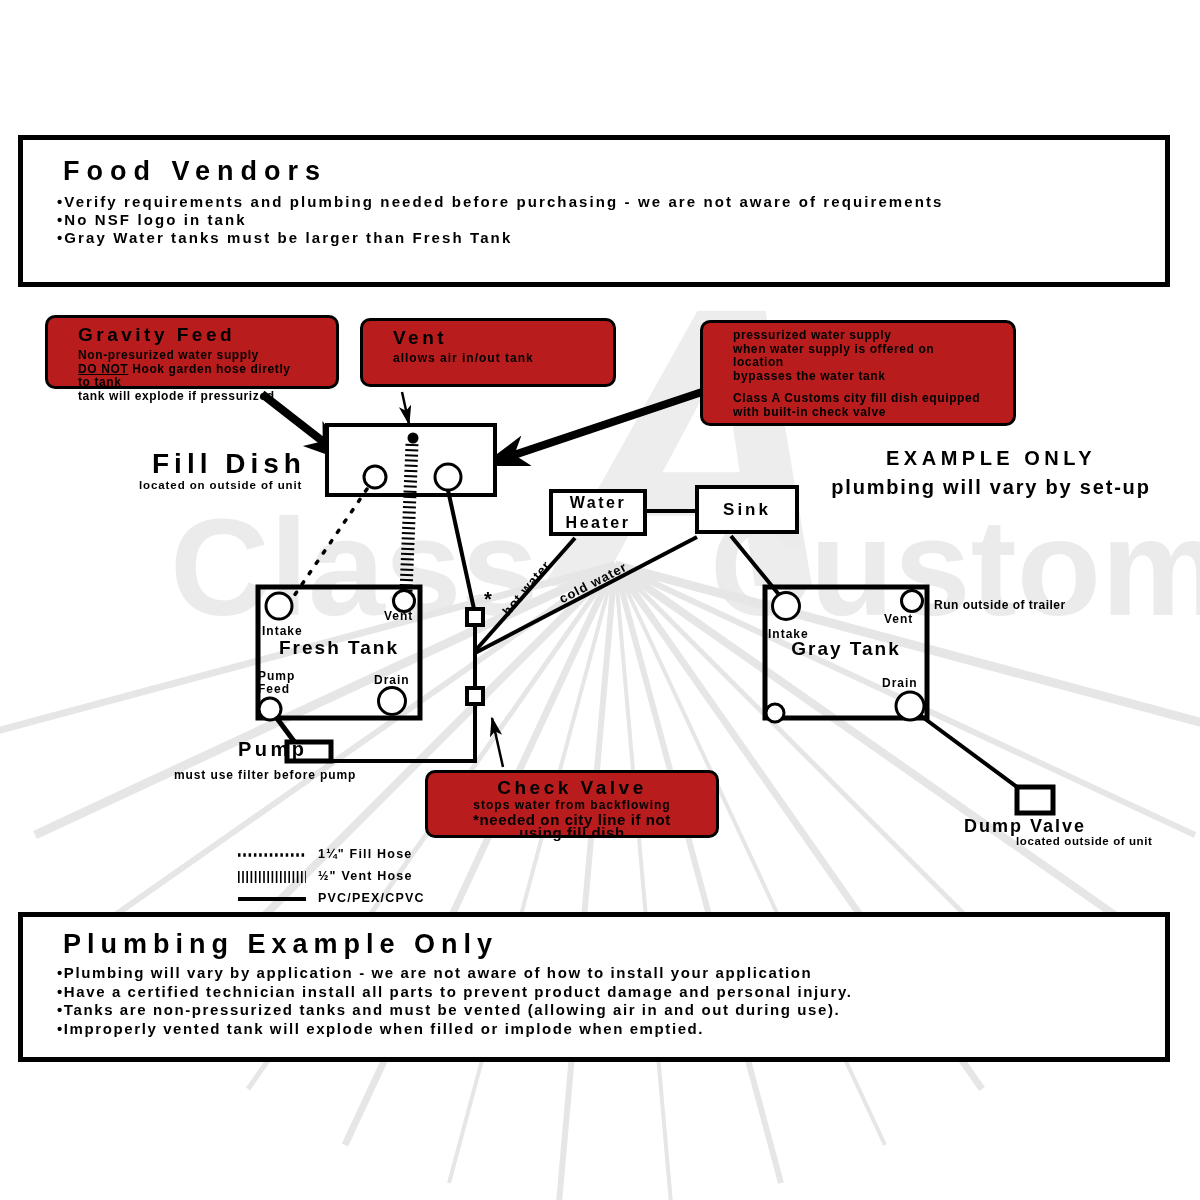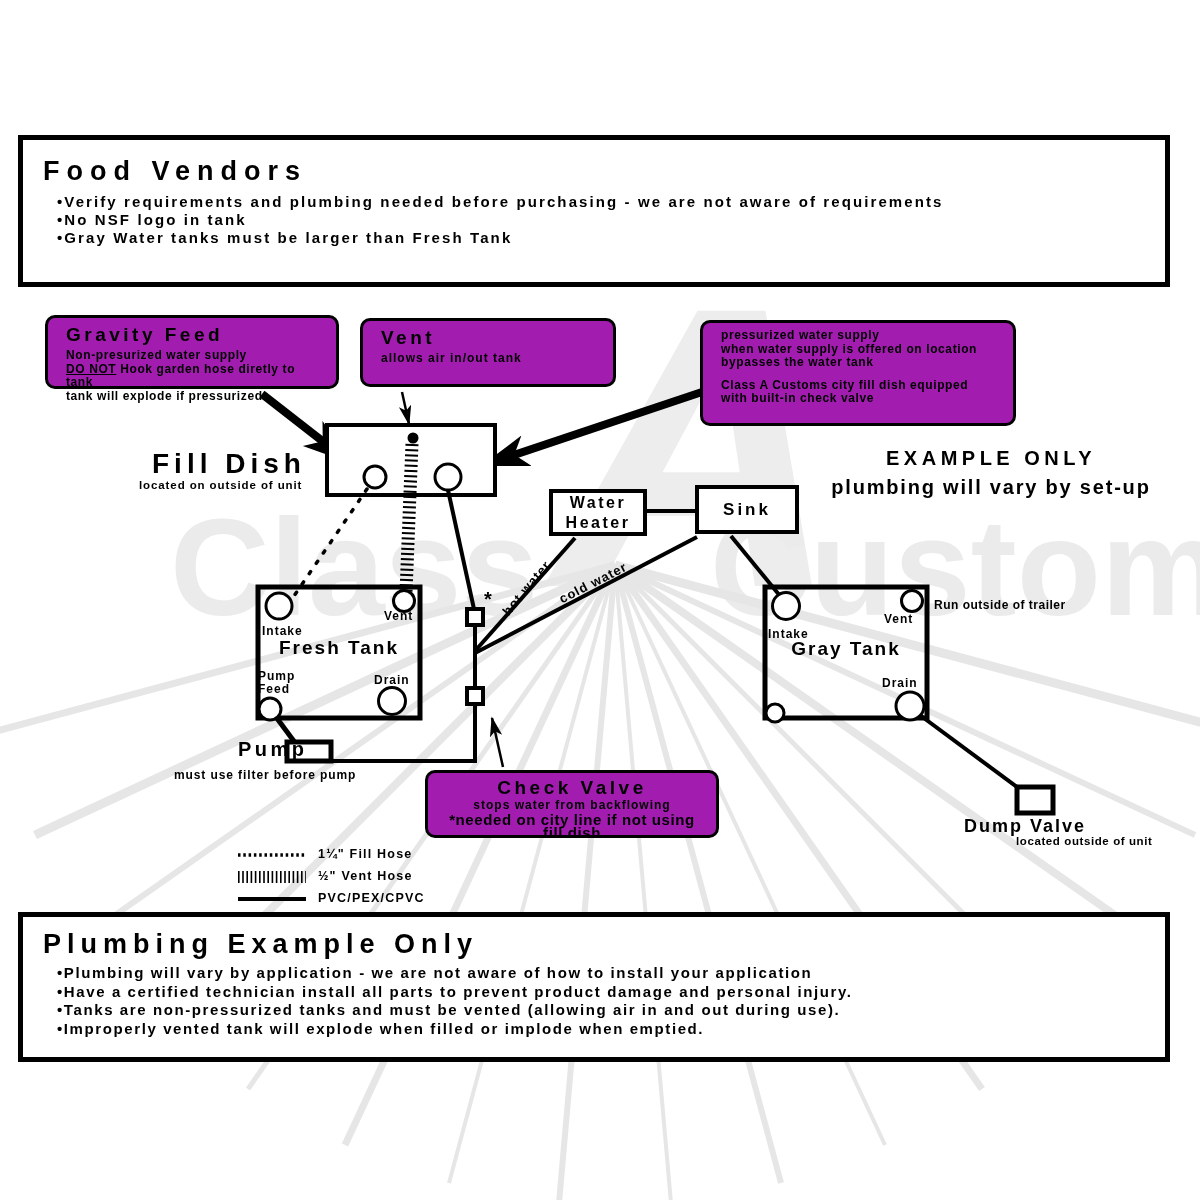--- a/index.html
+++ b/index.html
@@ -8,28 +8,28 @@
   svg.layer{position:absolute;left:0;top:0;}
   .z0{z-index:0;} .z1{z-index:1;}
 
   
   .wm{position:absolute;color:#ebebeb;font-weight:bold;line-height:1;z-index:0;user-select:none;}
   .wm-side{font-size:138px;top:498px;}
   .wm-a{font-size:400px;top:248px;left:552px;color:#ededed;font-style:italic;}
 
   
   .banner{position:absolute;left:18px;width:1152px;border:5px solid #000;background:#fff;box-sizing:border-box;}
-  .banner-title{font-weight:bold;font-size:27px;margin:16px 0 6px 20px;}
+  .banner-title{font-weight:bold;font-size:27px;margin:16px 0 6px 40px;}
   .bullet{display:block;font-weight:bold;font-size:15px;margin-left:34px;}
   .banner-top .bullet{letter-spacing:2.1px;line-height:18px;}
   .banner-bot .bullet{letter-spacing:1.6px;line-height:18.5px;}
 
   
-  .callout{position:absolute;border:3px solid #000;border-radius:10px;background:#a21caf;
-           box-sizing:border-box;padding:6px 18px;z-index:2;}
+  .callout{position:absolute;border:3px solid #000;border-radius:10px;background:#b91c1c;
+           box-sizing:border-box;padding:6px 30px;z-index:2;}
   .co-title{font-size:19px;font-weight:bold;letter-spacing:3.5px;margin-bottom:3px;}
   .co-line{font-size:12px;font-weight:bold;letter-spacing:0.6px;line-height:13.5px;}
   .u{text-decoration:underline;}
 
   
   .fixbox{position:absolute;border:4px solid #000;background:#fff;box-sizing:border-box;
           display:flex;align-items:center;justify-content:center;text-align:center;
           font-weight:bold;z-index:2;}
 
   .lbl{position:absolute;z-index:2;font-weight:bold;}

